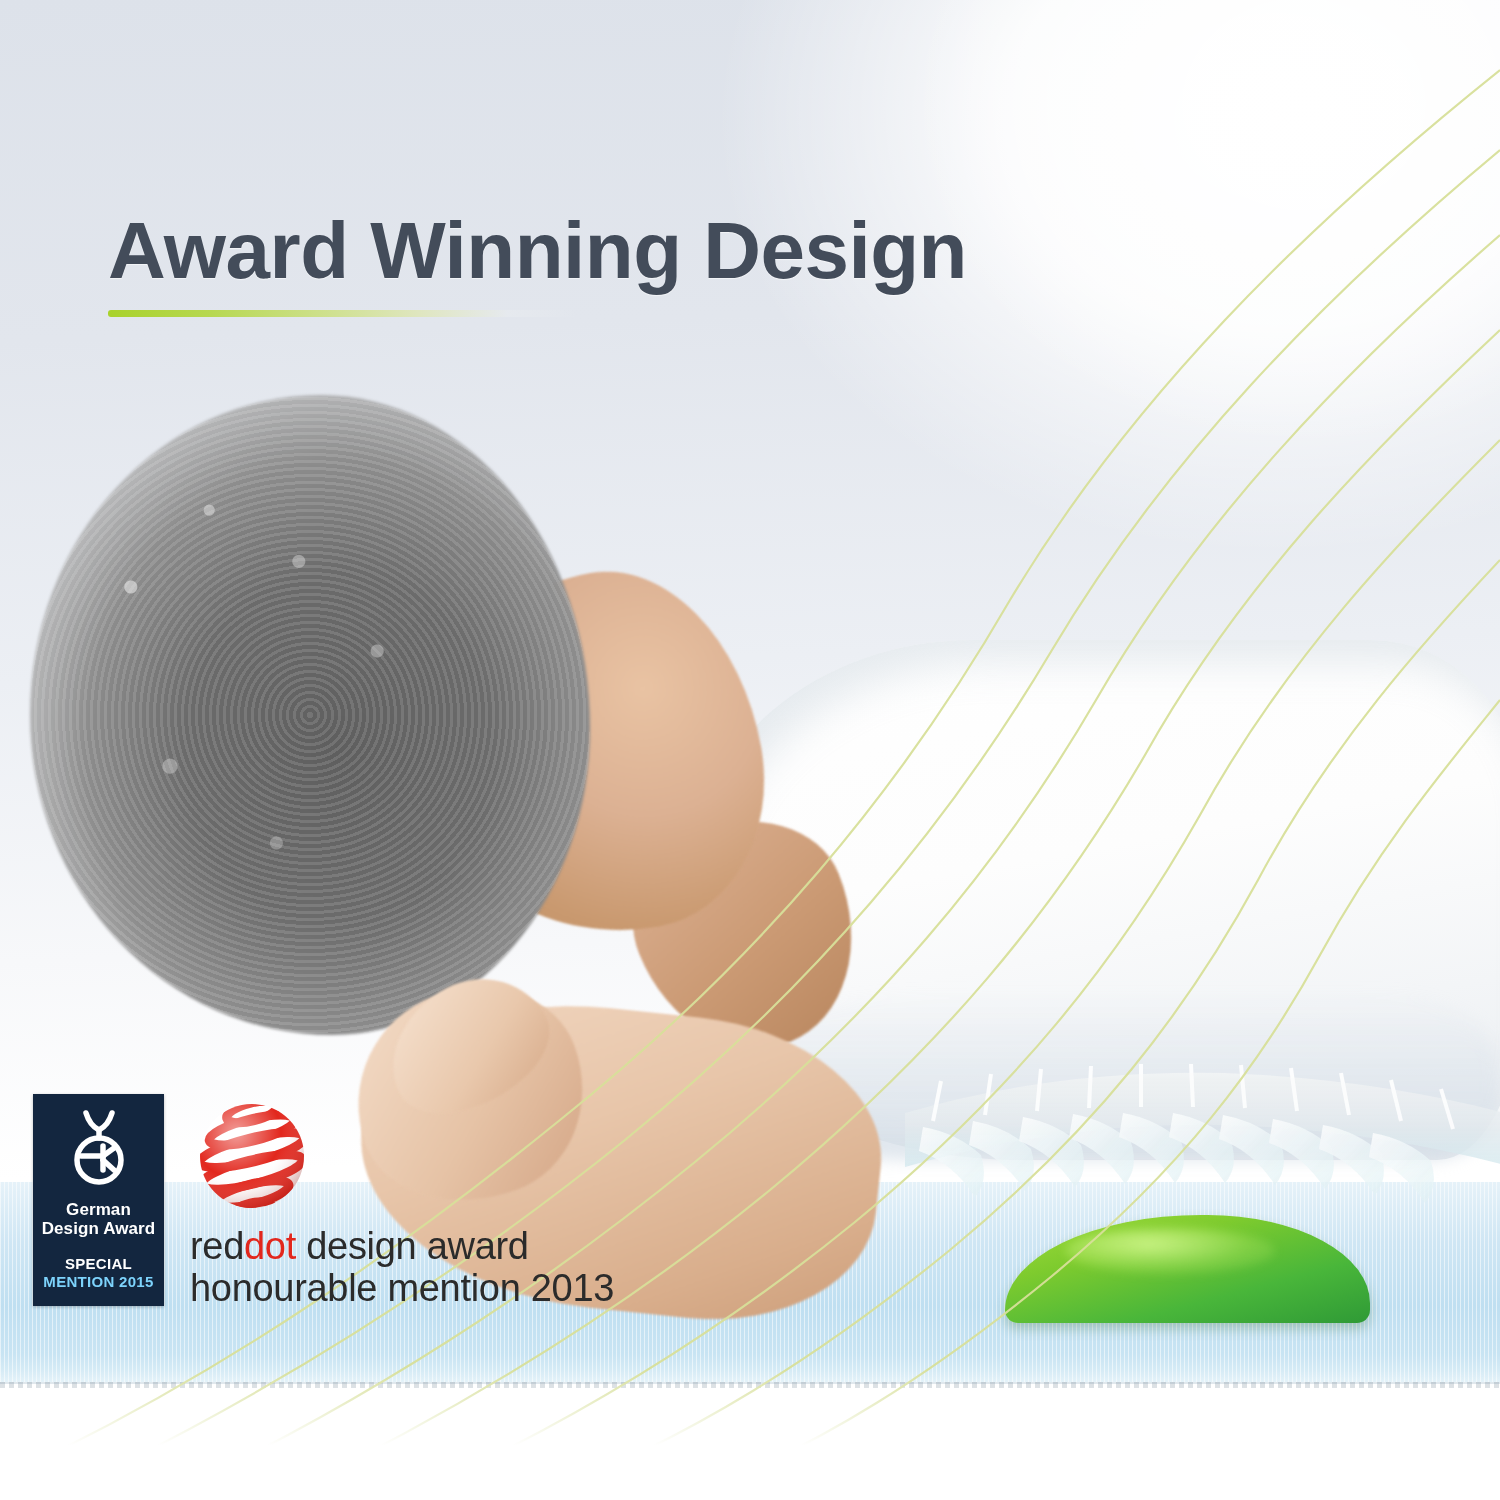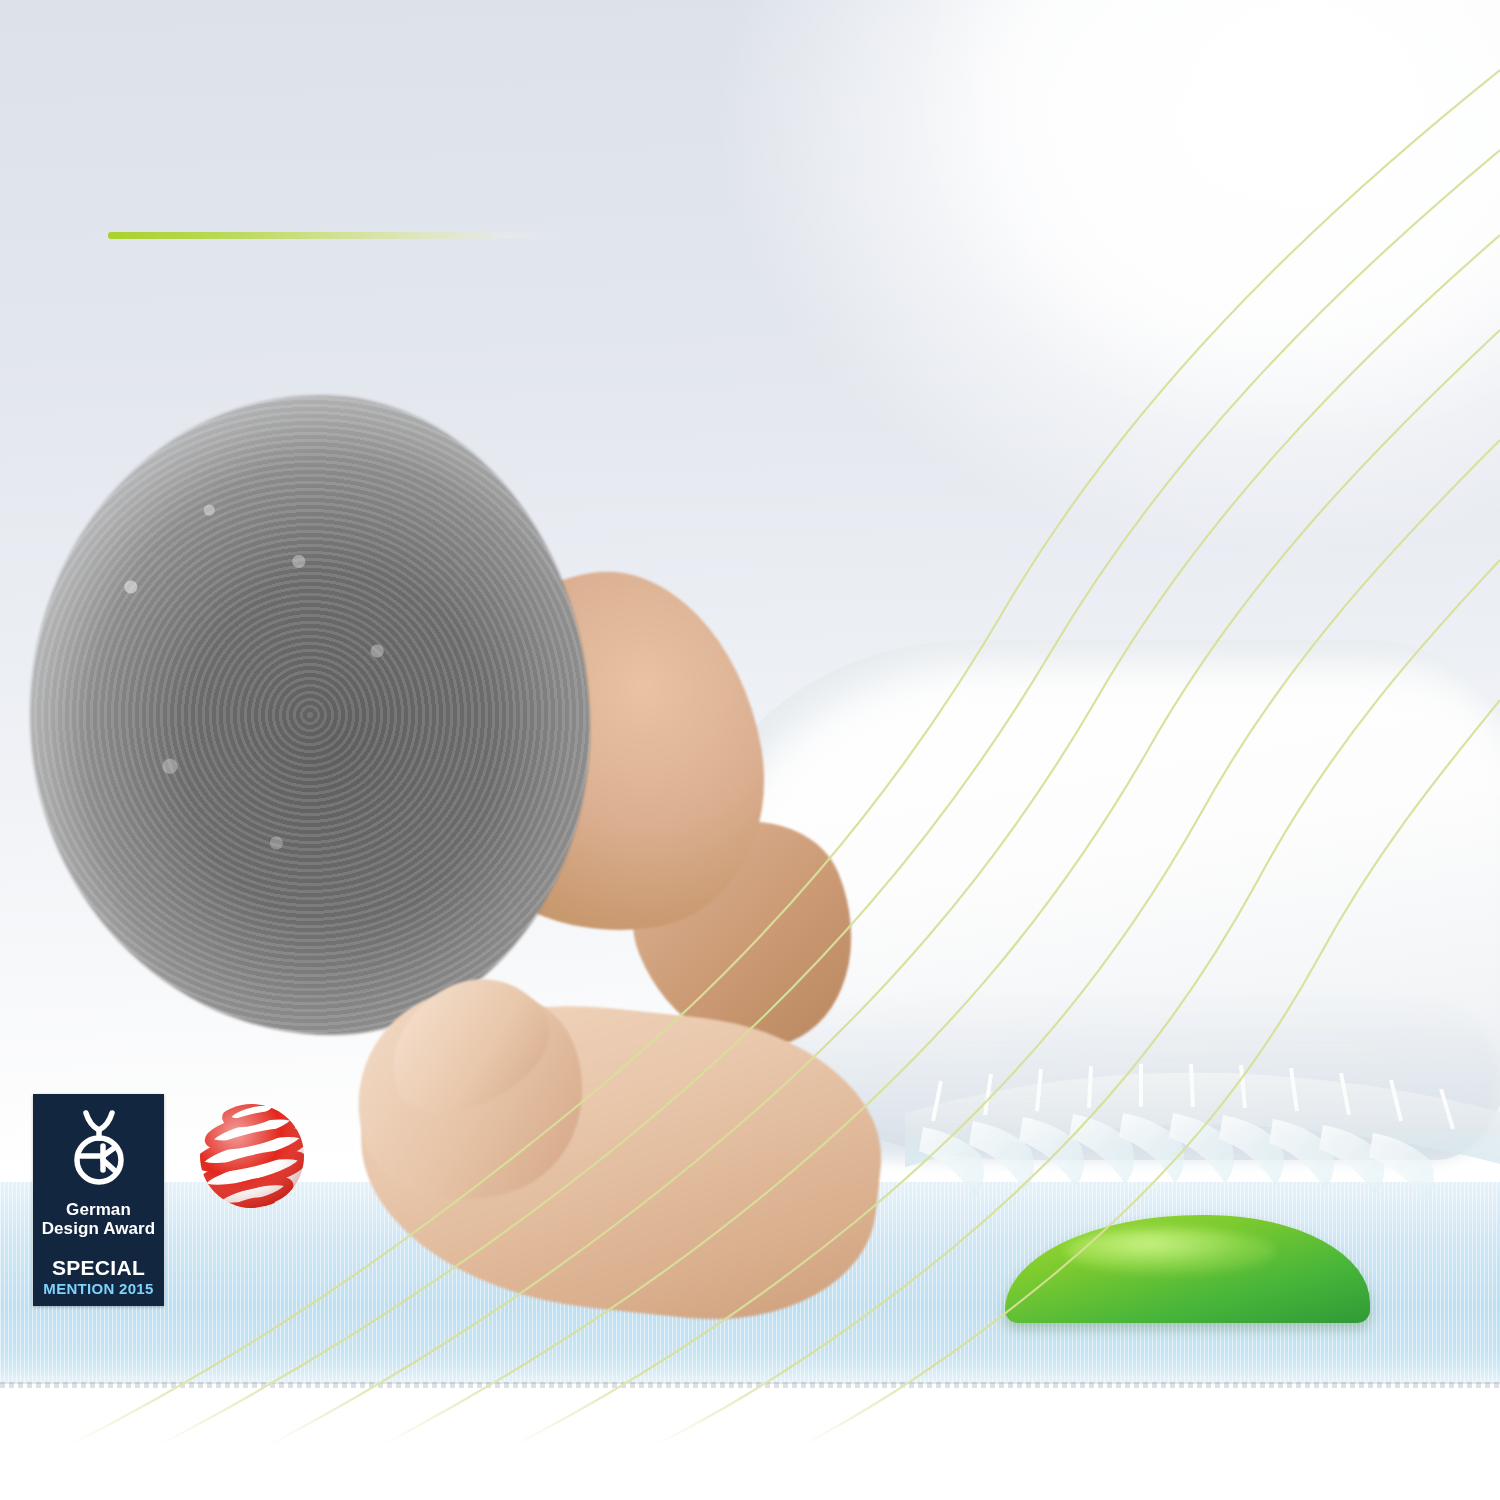--- a/index.html
+++ b/index.html
@@ -280,21 +280,21 @@
     color: #ffffff;
     font-size: 17px;
     font-weight: bold;
     line-height: 1.14;
     text-align: center;
     letter-spacing: 0.1px;
   }
   .gda-sub1 {
     margin-top: 16px;
     color: #ffffff;
-    font-size: 21px;
+    font-size: 15px;
     font-weight: bold;
     line-height: 1.2;
     text-align: center;
     letter-spacing: 0.3px;
   }
   .gda-sub2 {
     color: #7dd3fc;
     font-size: 15px;
     font-weight: bold;
     line-height: 1.2;
@@ -402,20 +402,21 @@
       <path d="M1500 150 C1320 300 1165 460 1052 650 C948 825 815 985 625 1140 C470 1265 300 1375 120 1465"></path>
       <path d="M1500 235 C1345 370 1200 520 1096 700 C1000 865 875 1015 695 1162 C545 1285 385 1390 200 1480"></path>
       <path d="M1500 330 C1372 450 1240 585 1145 755 C1055 910 940 1050 770 1190 C630 1305 470 1405 290 1492"></path>
       <path d="M1500 440 C1400 540 1285 660 1200 815 C1118 960 1015 1090 855 1222 C720 1332 570 1425 400 1500"></path>
       <path d="M1500 560 C1425 640 1330 745 1258 880 C1186 1012 1095 1130 950 1250 C825 1352 690 1440 530 1500"></path>
       <path d="M1500 700 C1450 762 1380 845 1320 955 C1258 1068 1180 1170 1052 1276 C940 1368 820 1448 680 1500"></path>
     </g>
   </svg>
 
   <div class="headline-block">
+    <h1 class="headline">Award Winning Design</h1>
     <div class="headline-rule"></div>
   </div>
 
   <div class="badges">
 
     <div class="gda-badge">
       <svg class="gda-mark" width="74" height="82" viewBox="0 0 74 82">
         <g fill="none" stroke="#ffffff" stroke-width="5.5" stroke-linecap="round" stroke-linejoin="round">
           <path d="M24 5 C27 15 33 20 37 22 C41 20 47 15 50 5"></path>
           <line x1="37" y1="22" x2="37" y2="30"></line>
@@ -448,19 +449,23 @@
         <g clip-path="url(#rdClip)" fill="none" stroke="#e2271d" stroke-width="9">
           <ellipse cx="56" cy="16" rx="26" ry="9" transform="rotate(-14 56 16)"></ellipse>
           <ellipse cx="56" cy="34" rx="44" ry="11" transform="rotate(-14 56 34)"></ellipse>
           <ellipse cx="56" cy="54" rx="54" ry="12" transform="rotate(-14 56 54)"></ellipse>
           <ellipse cx="56" cy="76" rx="52" ry="12" transform="rotate(-14 56 76)"></ellipse>
           <ellipse cx="56" cy="98" rx="38" ry="10" transform="rotate(-14 56 98)"></ellipse>
           <ellipse cx="56" cy="114" rx="20" ry="7" transform="rotate(-14 56 114)"></ellipse>
         </g>
         <circle cx="56" cy="60" r="52" fill="url(#rdShade)"></circle>
       </svg>
+      <div class="rd-text">
+        <div class="rd-l1"><span>red</span><span class="rd-red">dot</span><span> design award</span></div>
+        <div class="rd-l2">honourable mention 2013</div>
+      </div>
     </div>
 
   </div>
 
   <div class="bg-bottom-white"></div>
 
 </div>
 
 </body></html>

